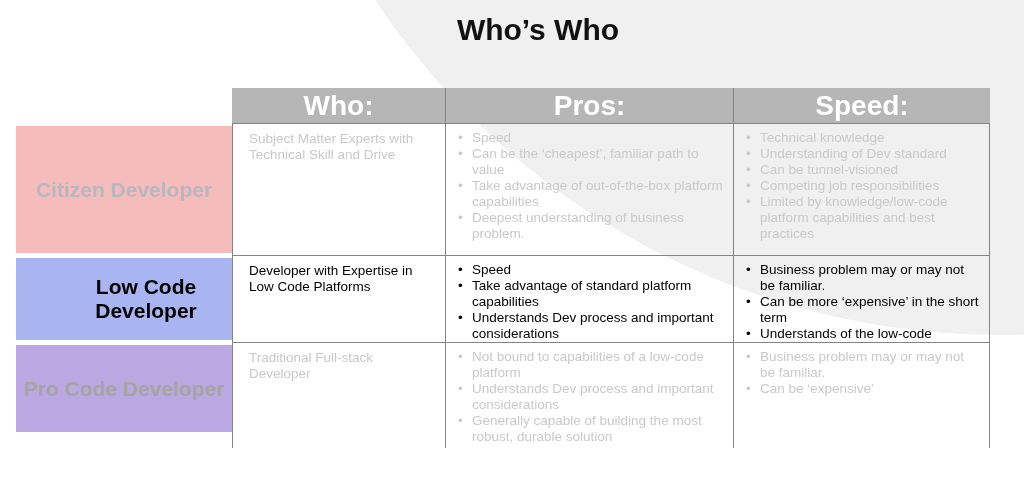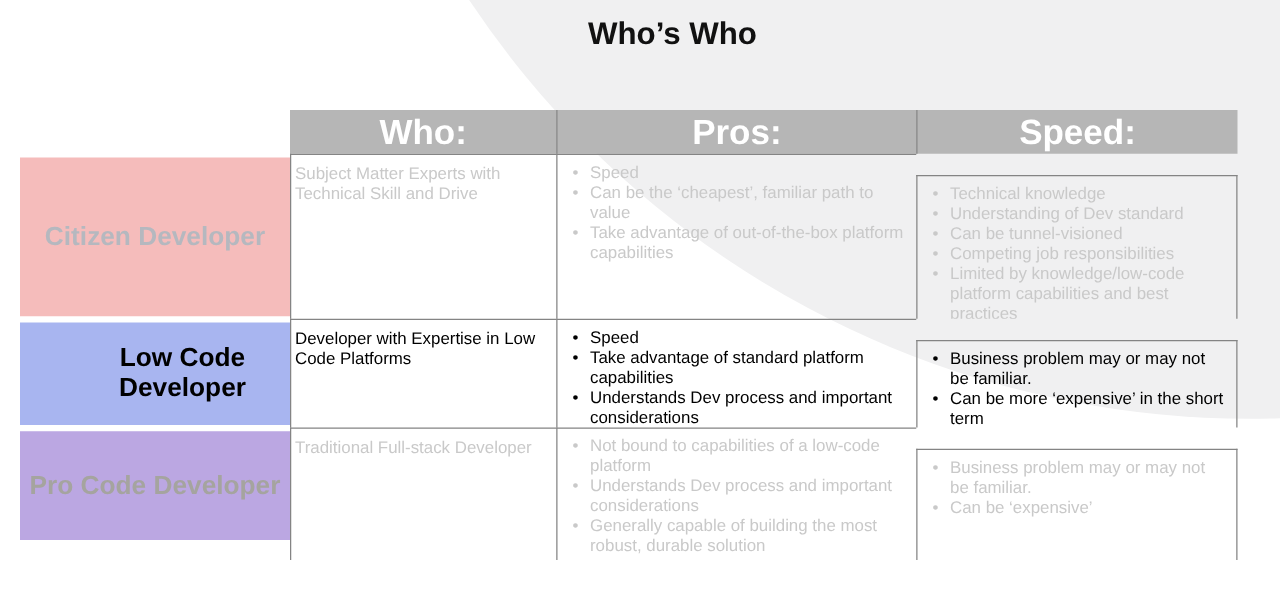--- a/index.html
+++ b/index.html
@@ -20,21 +20,21 @@
     border-radius: 50%;
     background: var(--blob, #f0f0f1);
     z-index: 0;
   }
   .title {
     position: absolute;
     top: 13px;
     left: 52px;
     right: 0;
     text-align: center;
-    font-size: 25px;
+    font-size: 30px;
     font-weight: bold;
     color: #111111;
     z-index: 2;
     letter-spacing: 0px;
   }
   .table {
     position: absolute;
     left: 16px;
     top: 88px;
     display: grid;
@@ -68,22 +68,22 @@
   .label-block.citizen { background: var(--citizen-bg, #f5bcbb); color: var(--citizen-text, #b5b8bf); text-align: right; }
   .label-block.lowcode { background: var(--lowcode-bg, #a8b5f0); color: var(--lowcode-text, #000000); padding-left: 44px; }
   .label-block.procode { background: var(--procode-bg, #bba7e2); color: var(--procode-text, #a5a49f); }
   .cell {
     border-top: 1px solid var(--border, #848484);
     border-left: 1px solid var(--border, #848484);
     font-size: 13.5px;
     line-height: 16px;
     overflow: hidden;
   }
-  .cell.last { border-right: 1px solid var(--border, #848484); margin-top: 17px; }
-  .cell.who { padding: 7px 12px 0 3px; }
+  .cell.last { border-right: 1px solid var(--border, #848484); }
+  .cell.who { padding: 7px 12px 0 16px; }
   .cell.faded { color: var(--faded-text, #c9c9c9); }
   .cell.active { color: var(--active-text, #000000); }
   ul.bullets {
     margin: 6px 0 0 0;
     padding: 0 10px 0 26px;
     list-style: none;
   }
   ul.bullets li { position: relative; }
   ul.bullets li::before {
     content: "\2022";
@@ -107,20 +107,21 @@
 
     <div class="label-wrap">
       <div class="label-block citizen">Citizen Developer</div>
     </div>
     <div class="cell who faded">Subject Matter Experts with Technical Skill and Drive</div>
     <div class="cell faded">
       <ul class="bullets">
           <li>Speed</li>
           <li>Can be the ‘cheapest’, familiar path to value</li>
           <li>Take advantage of out-of-the-box platform capabilities</li>
+          <li>Deepest understanding of business problem.</li>
         </ul>
     </div>
     <div class="cell last faded">
       <ul class="bullets">
           <li>Technical knowledge</li>
           <li>Understanding of Dev standard</li>
           <li>Can be tunnel-visioned</li>
           <li>Competing job responsibilities</li>
           <li>Limited by knowledge/low-code platform capabilities and best practices</li>
         </ul>

